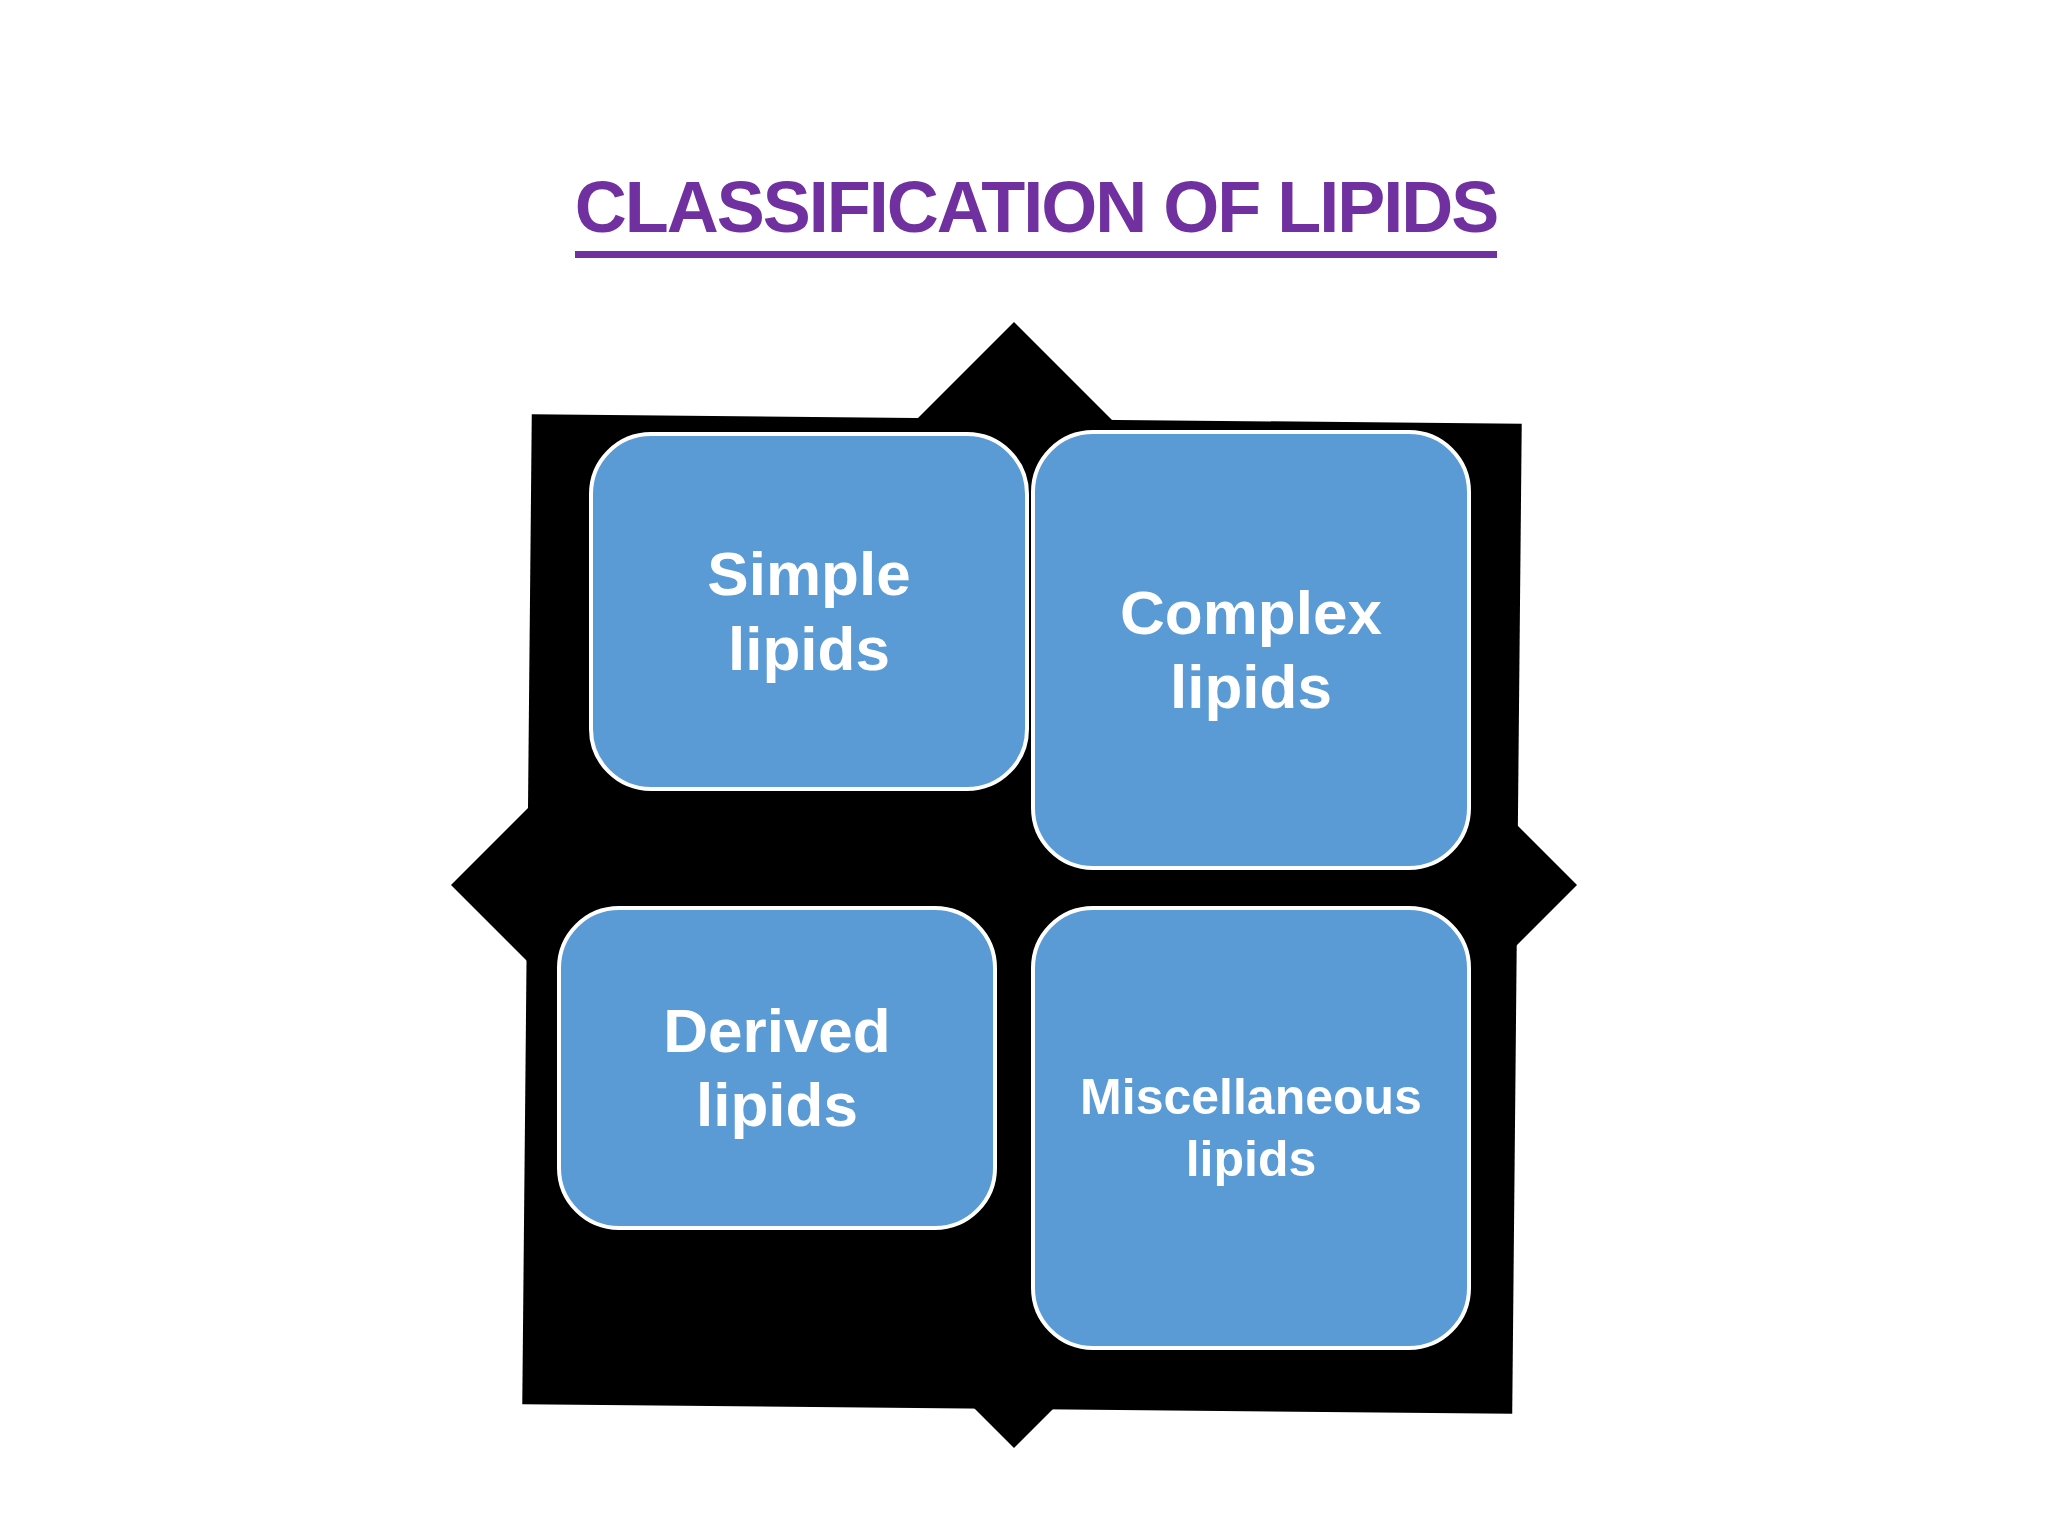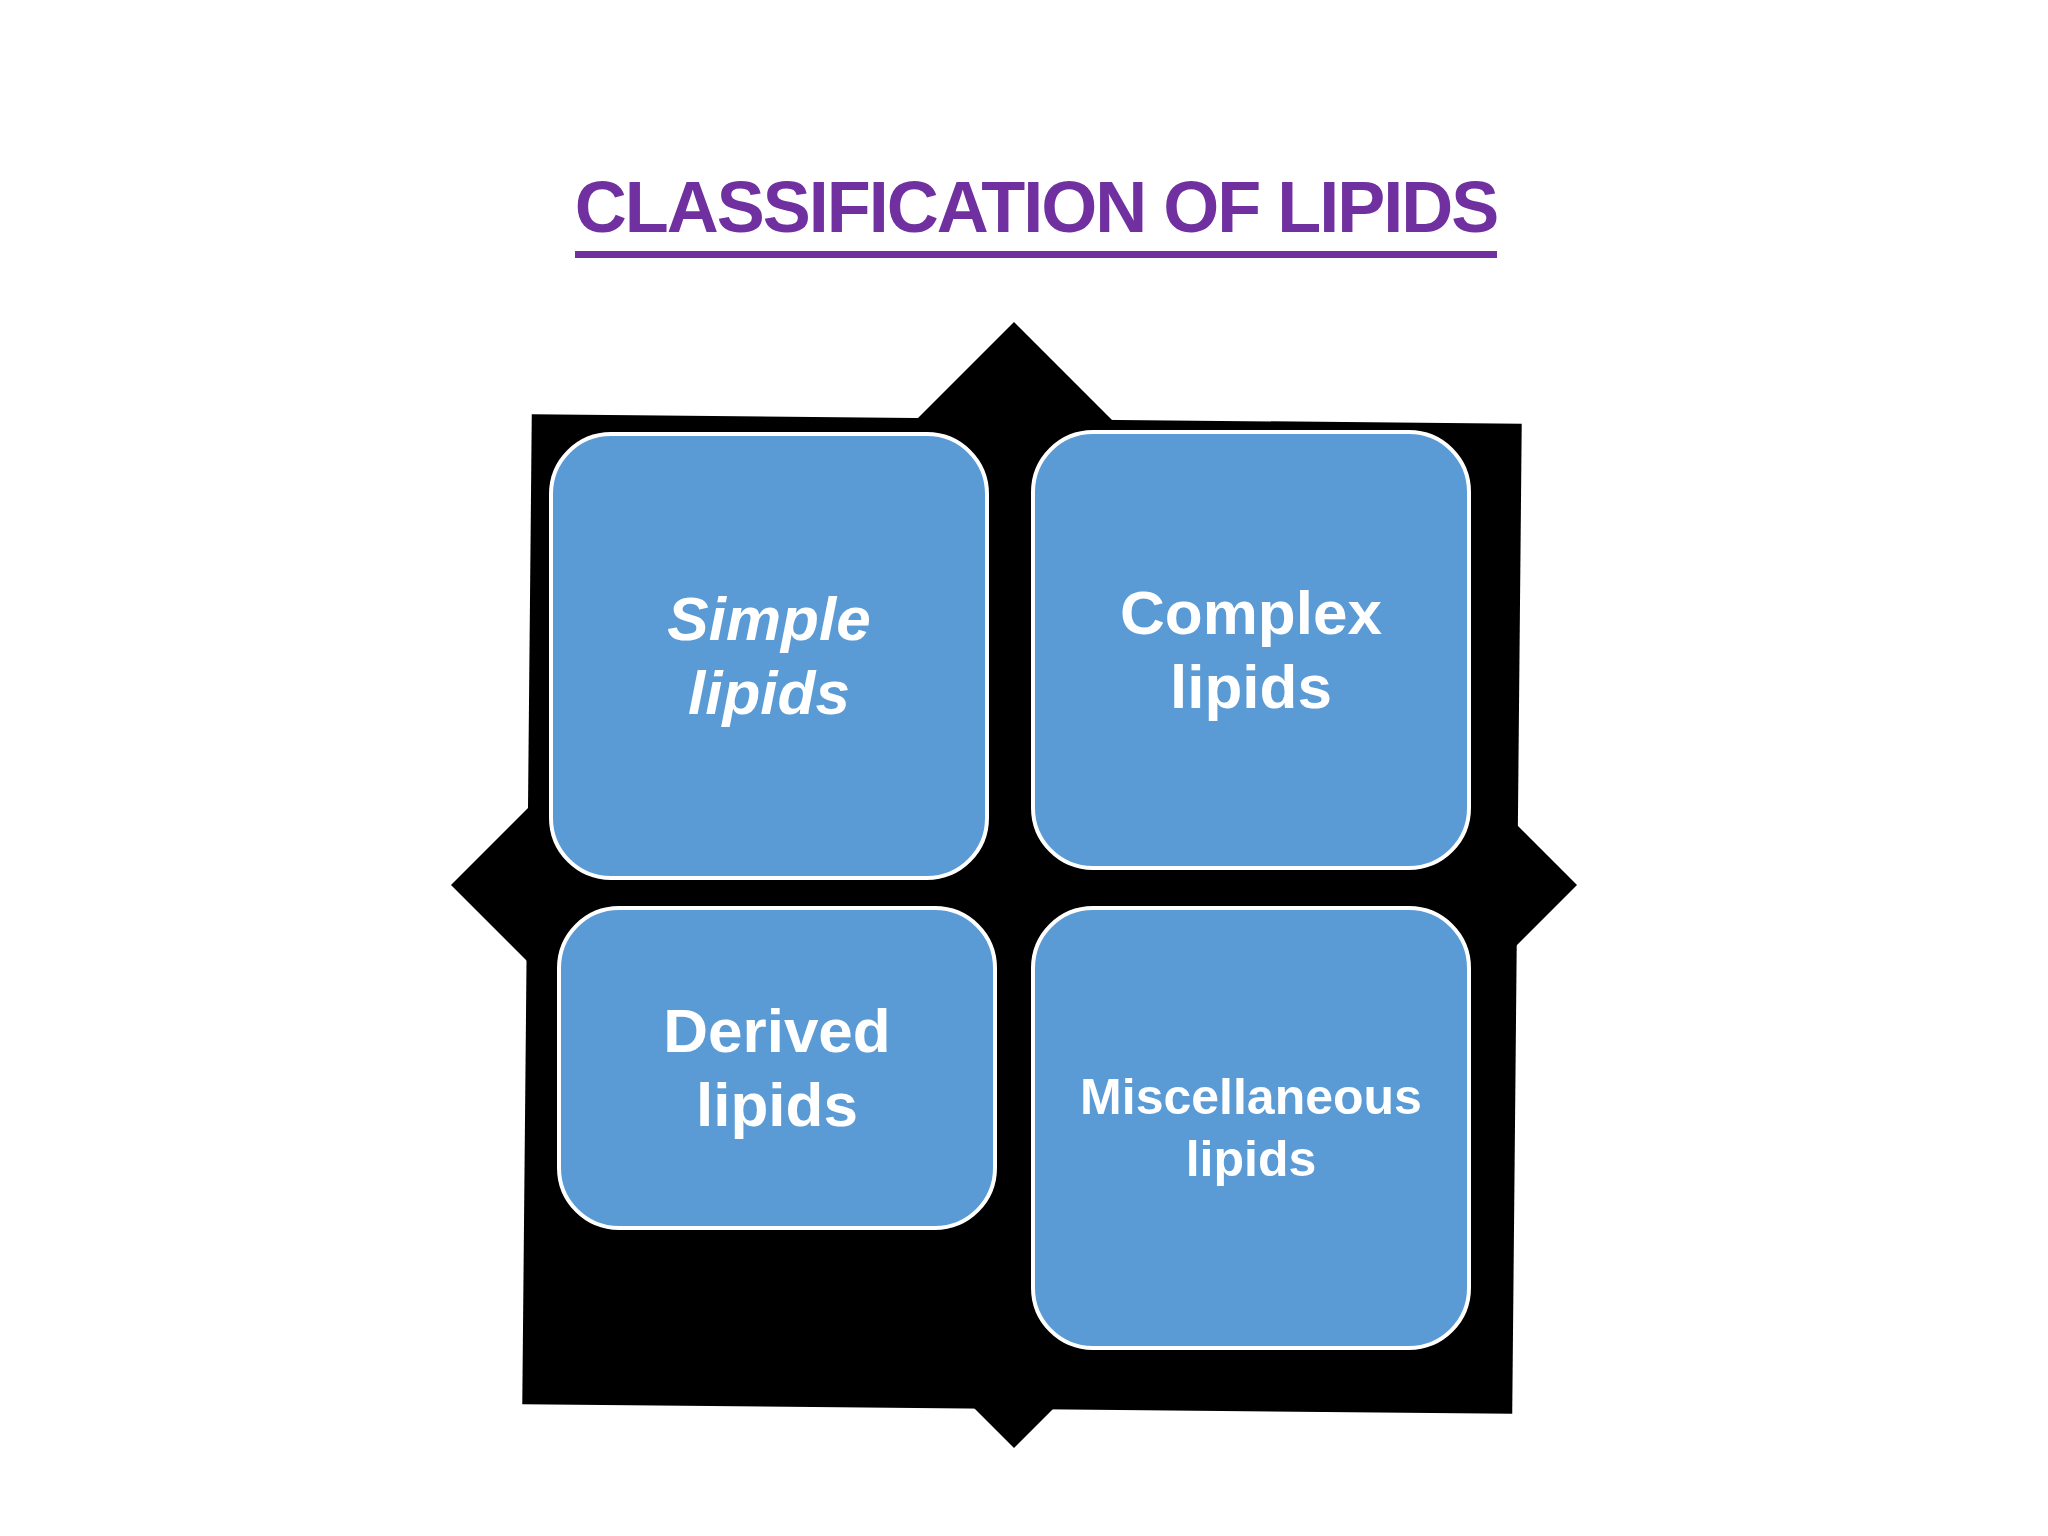--- a/index.html
+++ b/index.html
@@ -60,21 +60,21 @@
     color: var(--box-text);
     font-weight: bold;
     font-size: 62px;
     line-height: 1.2;
     white-space: pre-line;
   }
   .lipid-box .box-label.small {
     font-size: 50px;
     line-height: 1.25;
   }
-  .box-simple   { left: 549px;  top: 432px; width: 440px; height: 448px; font-style: italic; }
+  .box-simple   { left: 589px;  top: 432px; width: 440px; height: 359px; }
   .box-complex  { left: 1031px; top: 430px; width: 440px; height: 440px; }
   .box-derived  { left: 557px;  top: 906px; width: 440px; height: 324px; }
   .box-misc     { left: 1031px; top: 906px; width: 440px; height: 444px; }
 </style>
 </head>
 <body>
 
 <div class="slide">
 
   <div class="slide-title-wrap">

